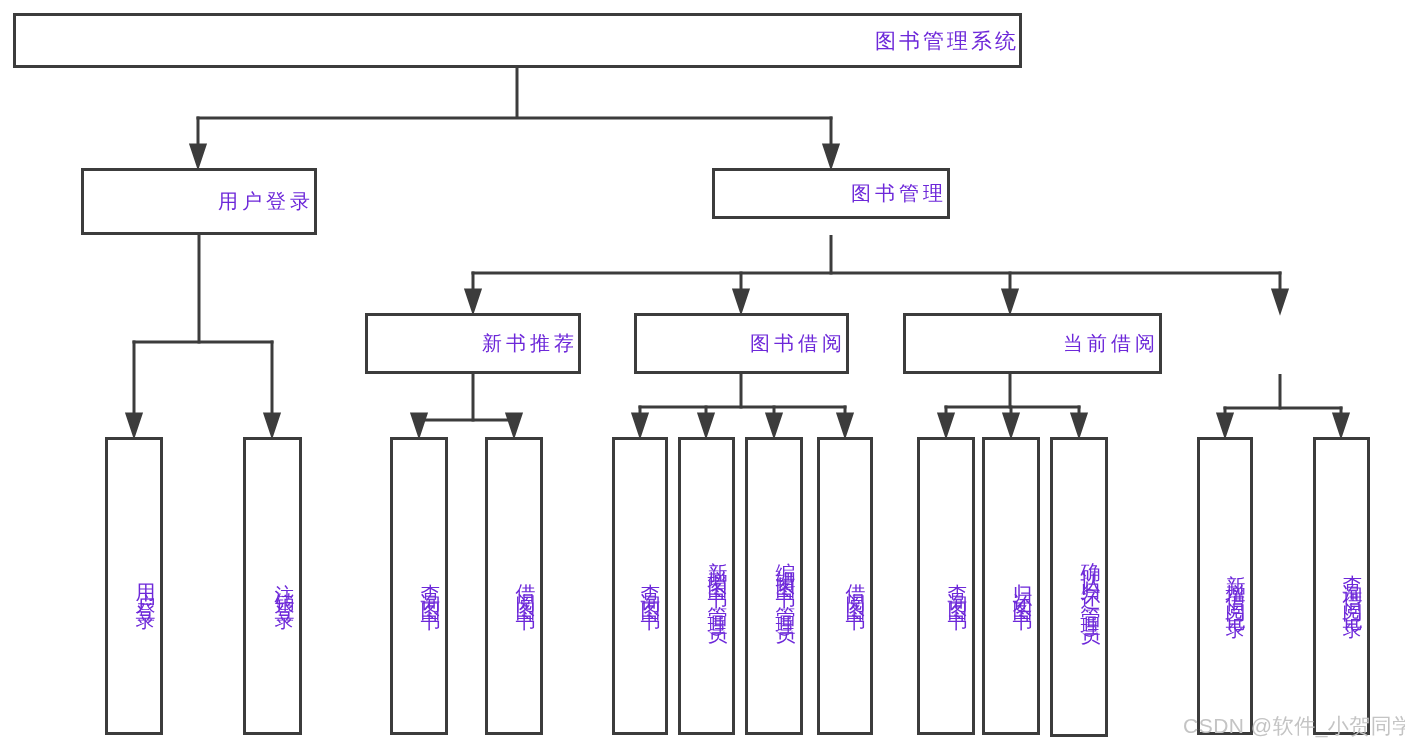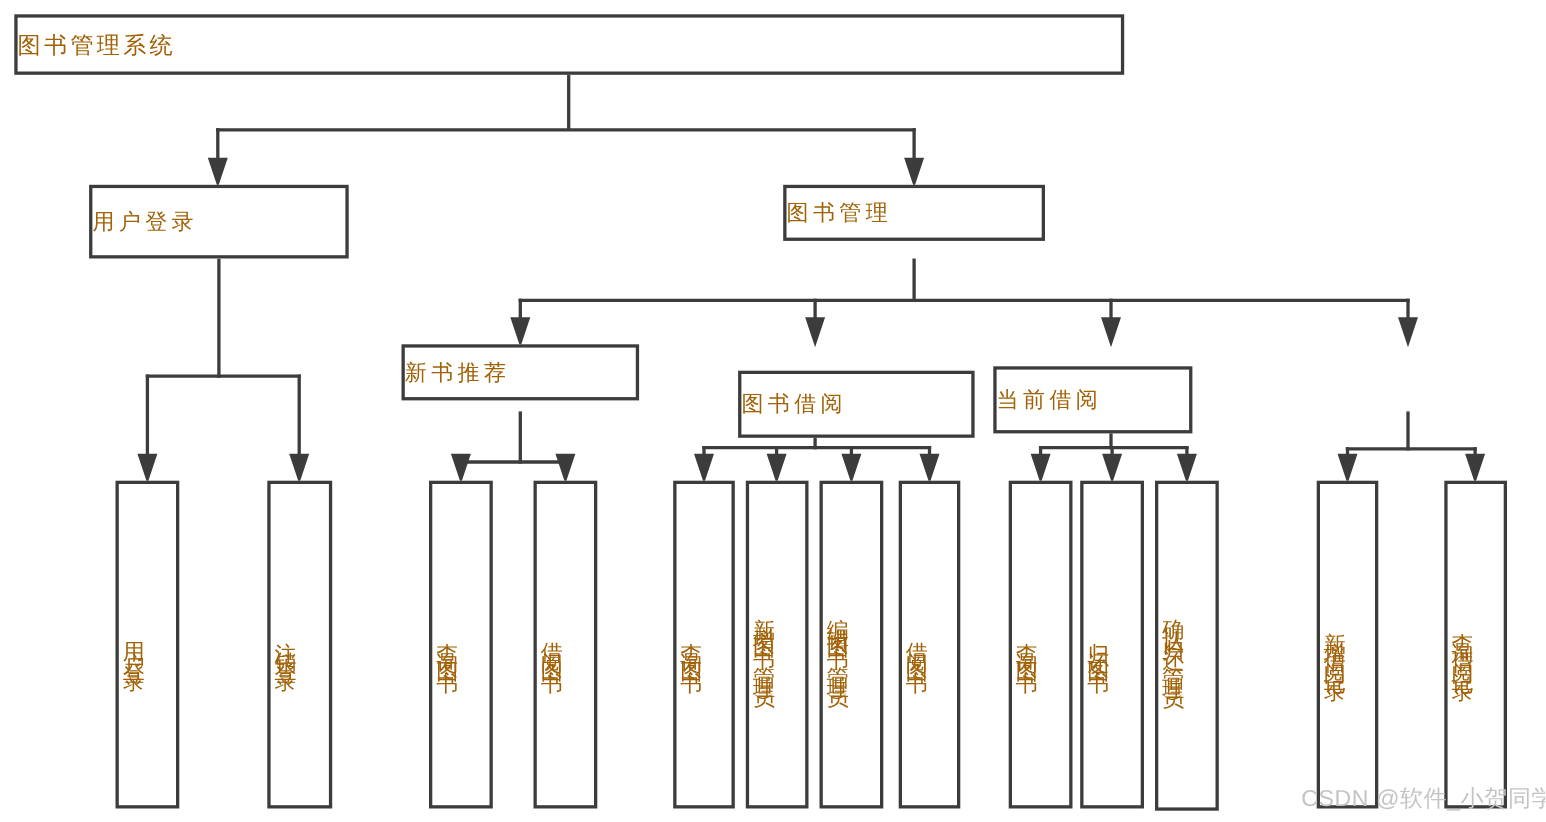--- a/index.html
+++ b/index.html
@@ -11,22 +11,22 @@
     overflow:hidden;
   }
   #wires{position:absolute;left:0;top:0;width:1405px;height:747px;pointer-events:none;}
   .box{
     position:absolute;
     box-sizing:border-box;
     border:3px solid #3c3c3c;
     background:#ffffff;
     display:flex;
     align-items:center;
-    justify-content:flex-start;
-    color:#a16207;
+    justify-content:flex-end;
+    color:#6d28d9;
   }
   .h-label{font-size:20px;letter-spacing:4px;white-space:nowrap;}
   .title-label{font-size:21px;letter-spacing:3px;white-space:nowrap;}
   .v-label{
     writing-mode:vertical-rl;
     text-orientation:mixed;
     font-size:20px;
     letter-spacing:9px;
     white-space:nowrap;
   }
@@ -127,27 +127,27 @@
     <span class="title-label">图书管理系统</span>
   </div>
 
   <div class="box" style="left:81px;top:168px;width:236px;height:67px;">
     <span class="h-label">用户登录</span>
   </div>
   <div class="box" style="left:712px;top:168px;width:238px;height:51px;">
     <span class="h-label">图书管理</span>
   </div>
 
-  <div class="box" style="left:365px;top:313px;width:216px;height:51px;">
+  <div class="box" style="left:365px;top:313px;width:216px;height:61px;">
     <span class="h-label">新书推荐</span>
   </div>
-  <div class="box" style="left:671px;top:313px;width:215px;height:61px;margin-top:24px;">
+  <div class="box" style="left:634px;top:313px;width:215px;height:61px;">
     <span class="h-label">图书借阅</span>
   </div>
-  <div class="box" style="left:903px;top:313px;width:181px;height:61px;margin-top:20px;">
+  <div class="box" style="left:903px;top:313px;width:259px;height:61px;">
     <span class="h-label">当前借阅</span>
   </div>
 
   <div class="box" style="left:105px;top:437px;width:58px;height:298px;">
     <span class="v-label">用户登录</span>
   </div>
   <div class="box" style="left:243px;top:437px;width:59px;height:298px;">
     <span class="v-label">注销登录</span>
   </div>
 

